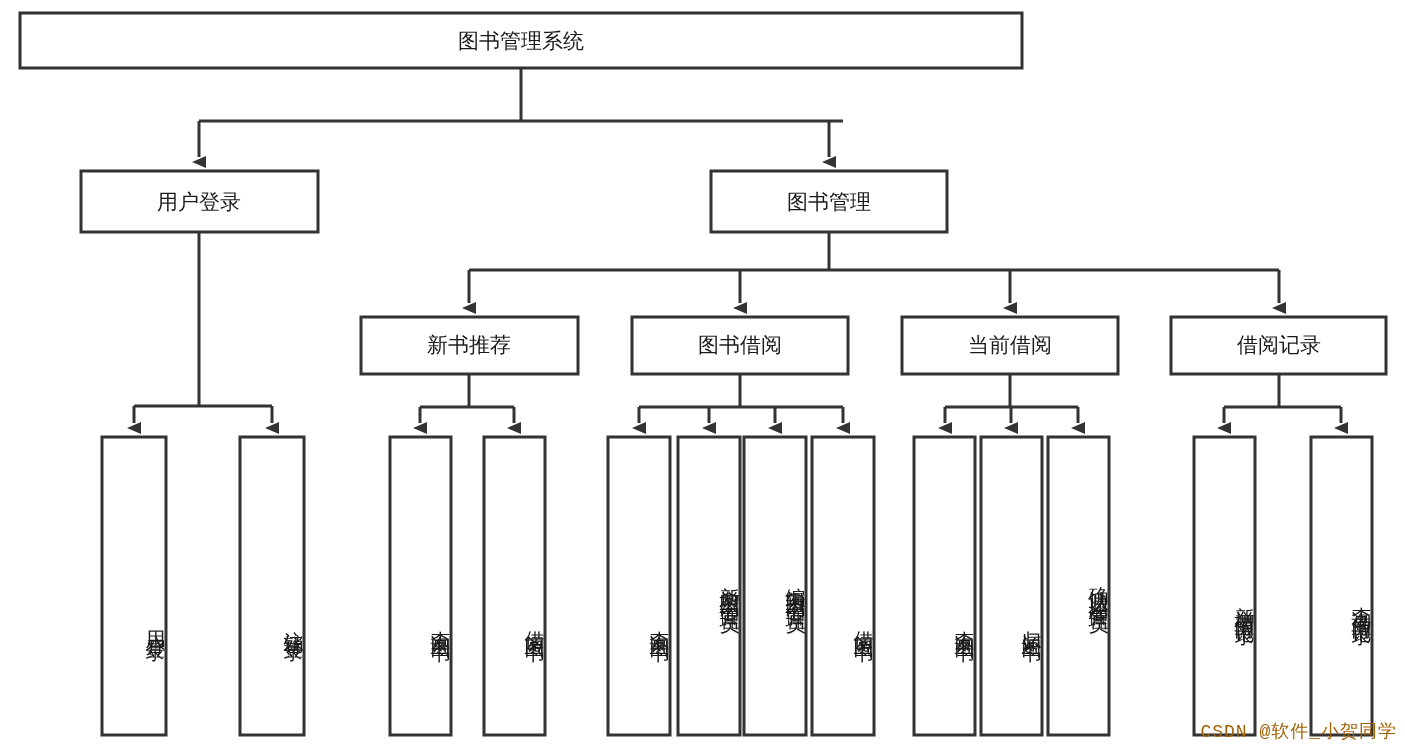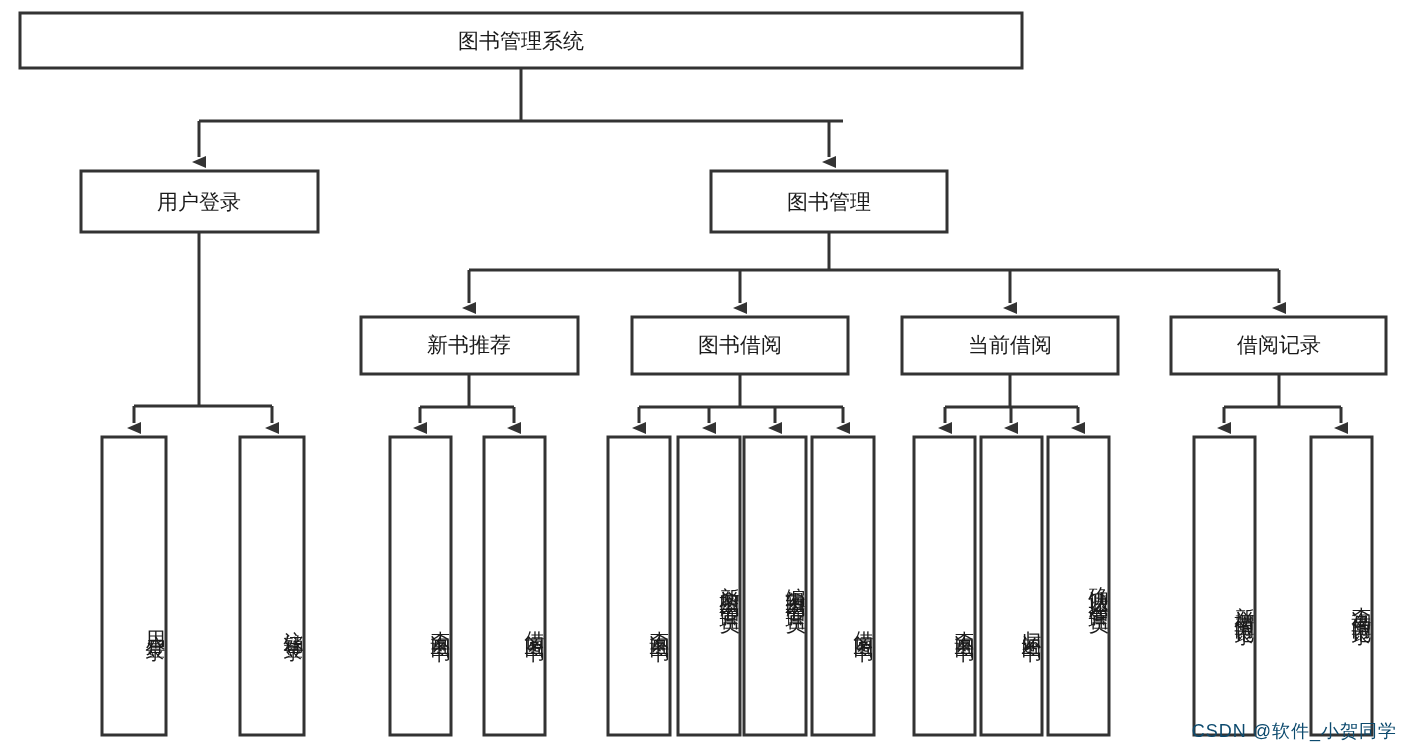--- a/index.html
+++ b/index.html
@@ -58,23 +58,23 @@
     display: flex;
     align-items: flex-start;
     justify-content: center;
     white-space: nowrap;
     pointer-events: none;
   }
   .watermark {
     position: absolute;
     right: 8px;
     bottom: 4px;
-    font-family: Liberation Sans, sans-serif;
+    font-family: Liberation Mono, monospace;
     font-size: 18px;
-    color: #0c4a6e;
+    color: #a16207;
     letter-spacing: 1px;
     white-space: nowrap;
   }
 </style>
 </head>
 <body>
 
 <div id="diagram-root">
 
   <svg class="diagram-canvas" viewBox="0 0 1405 747">

